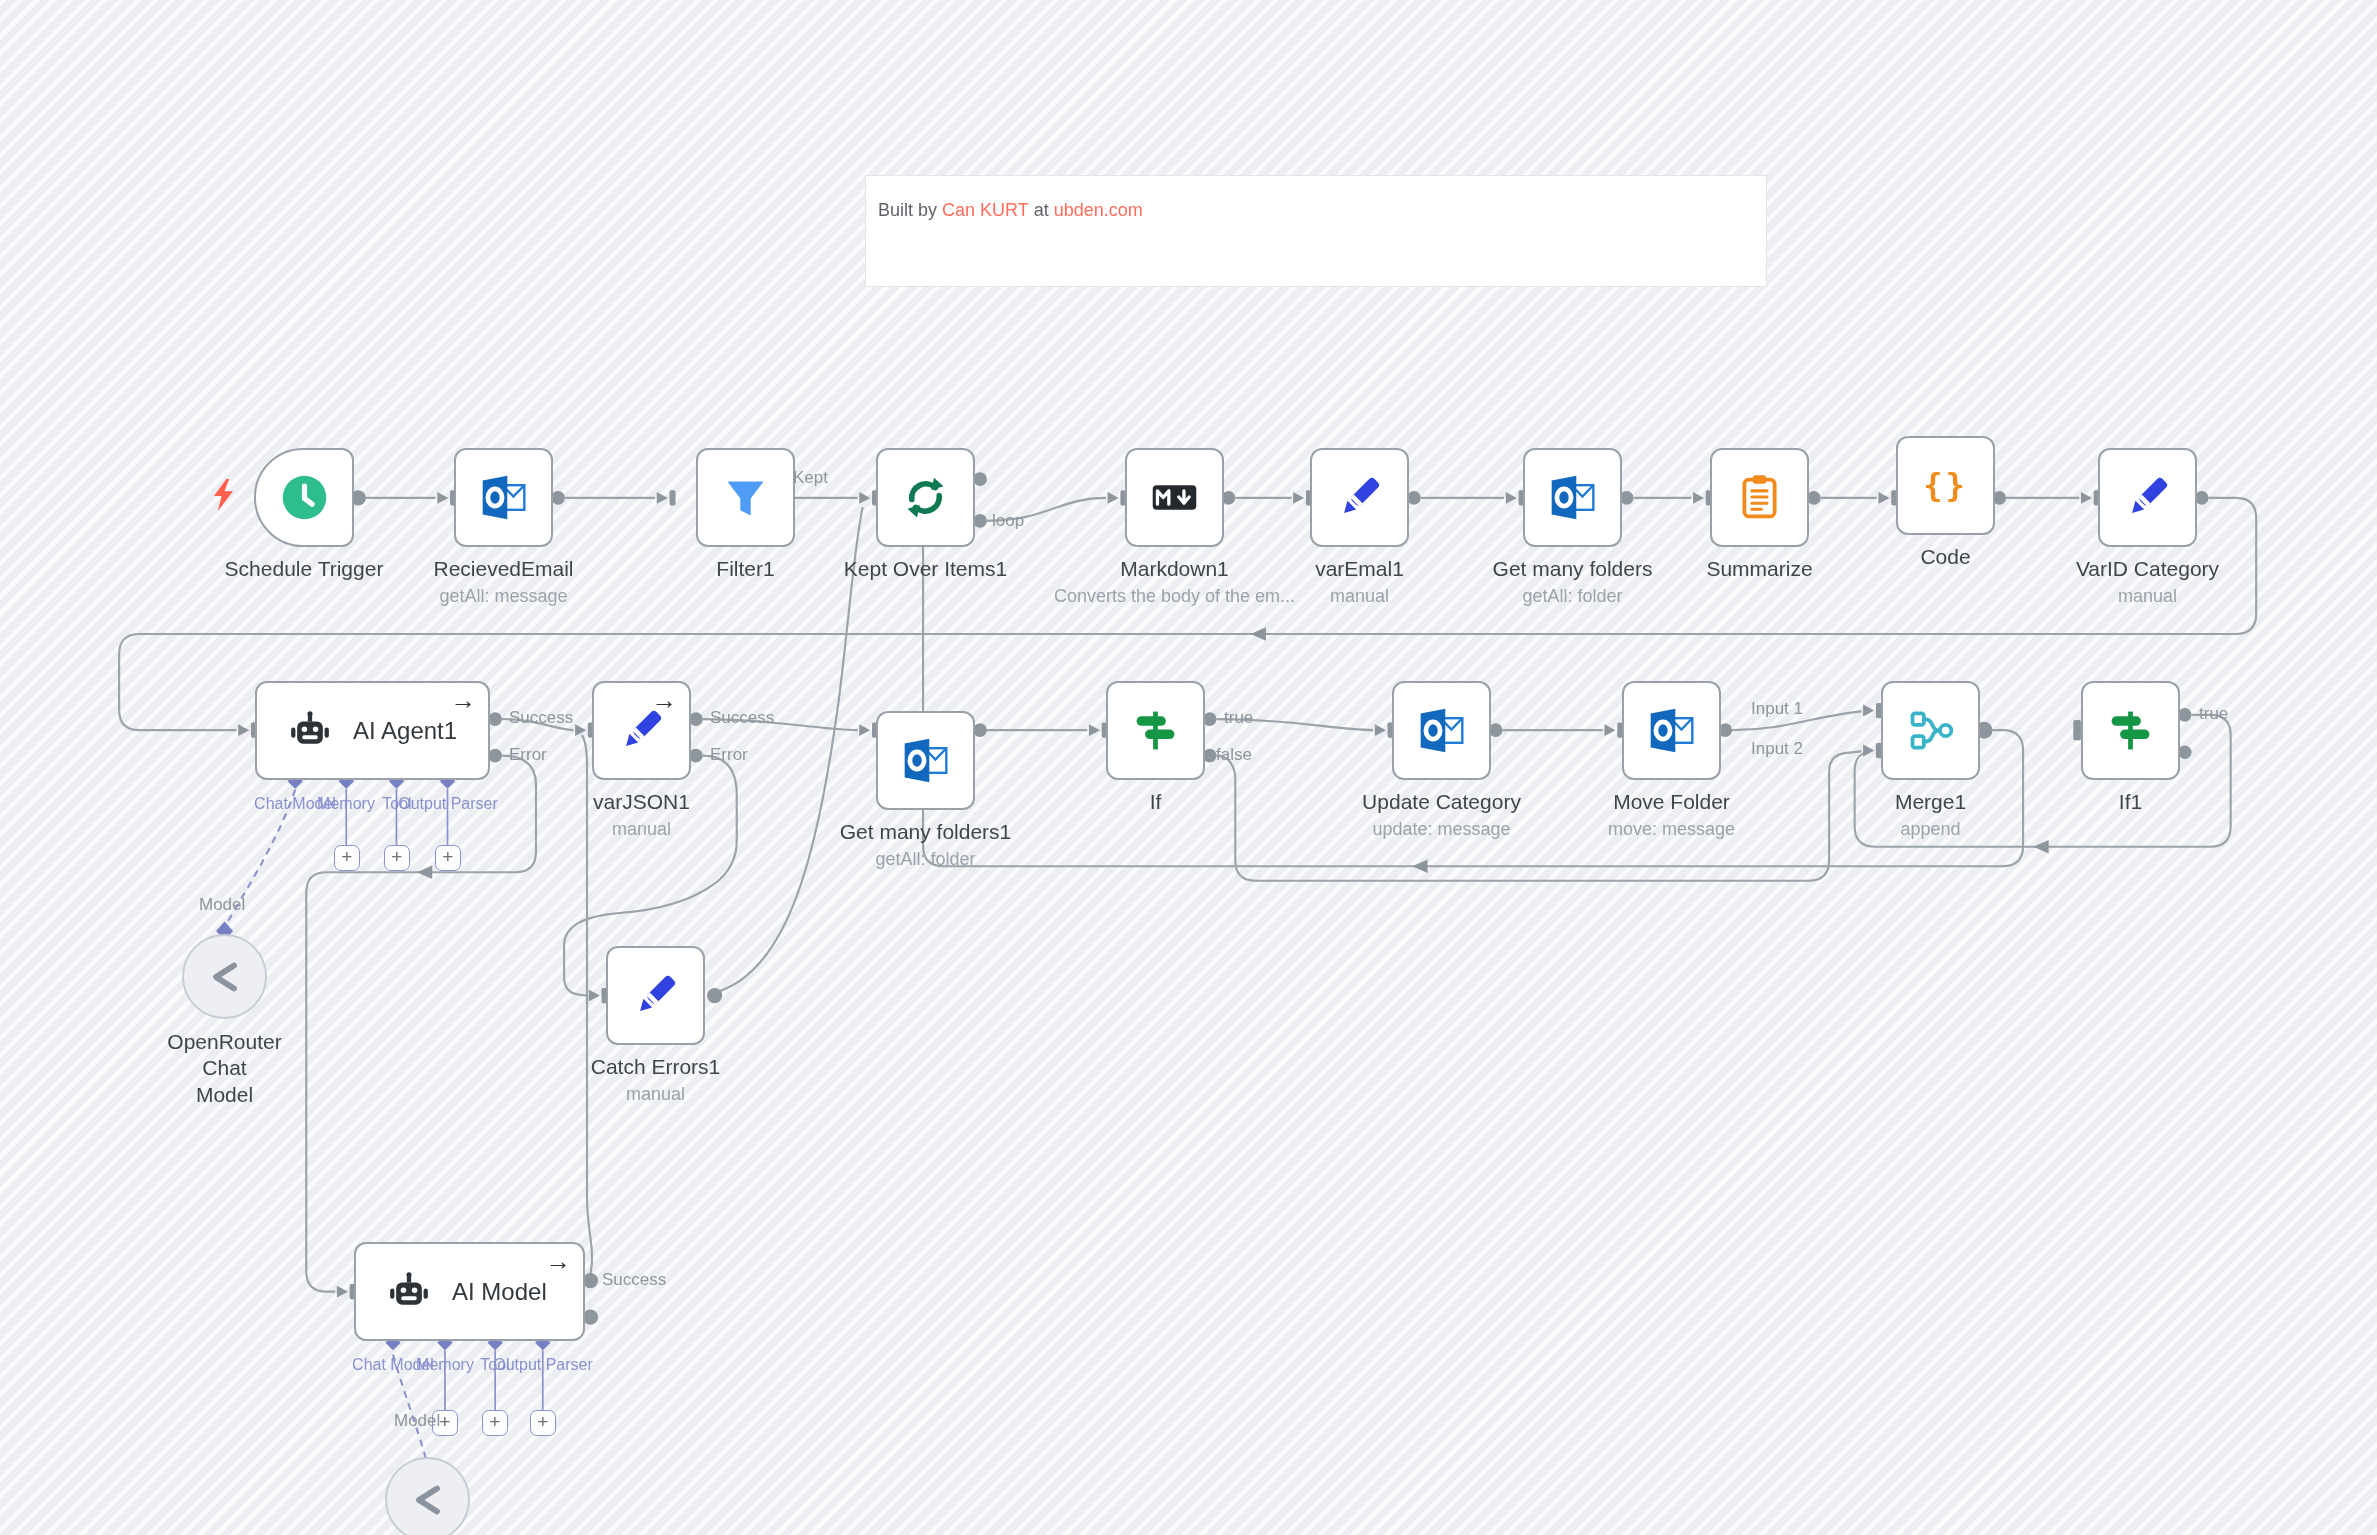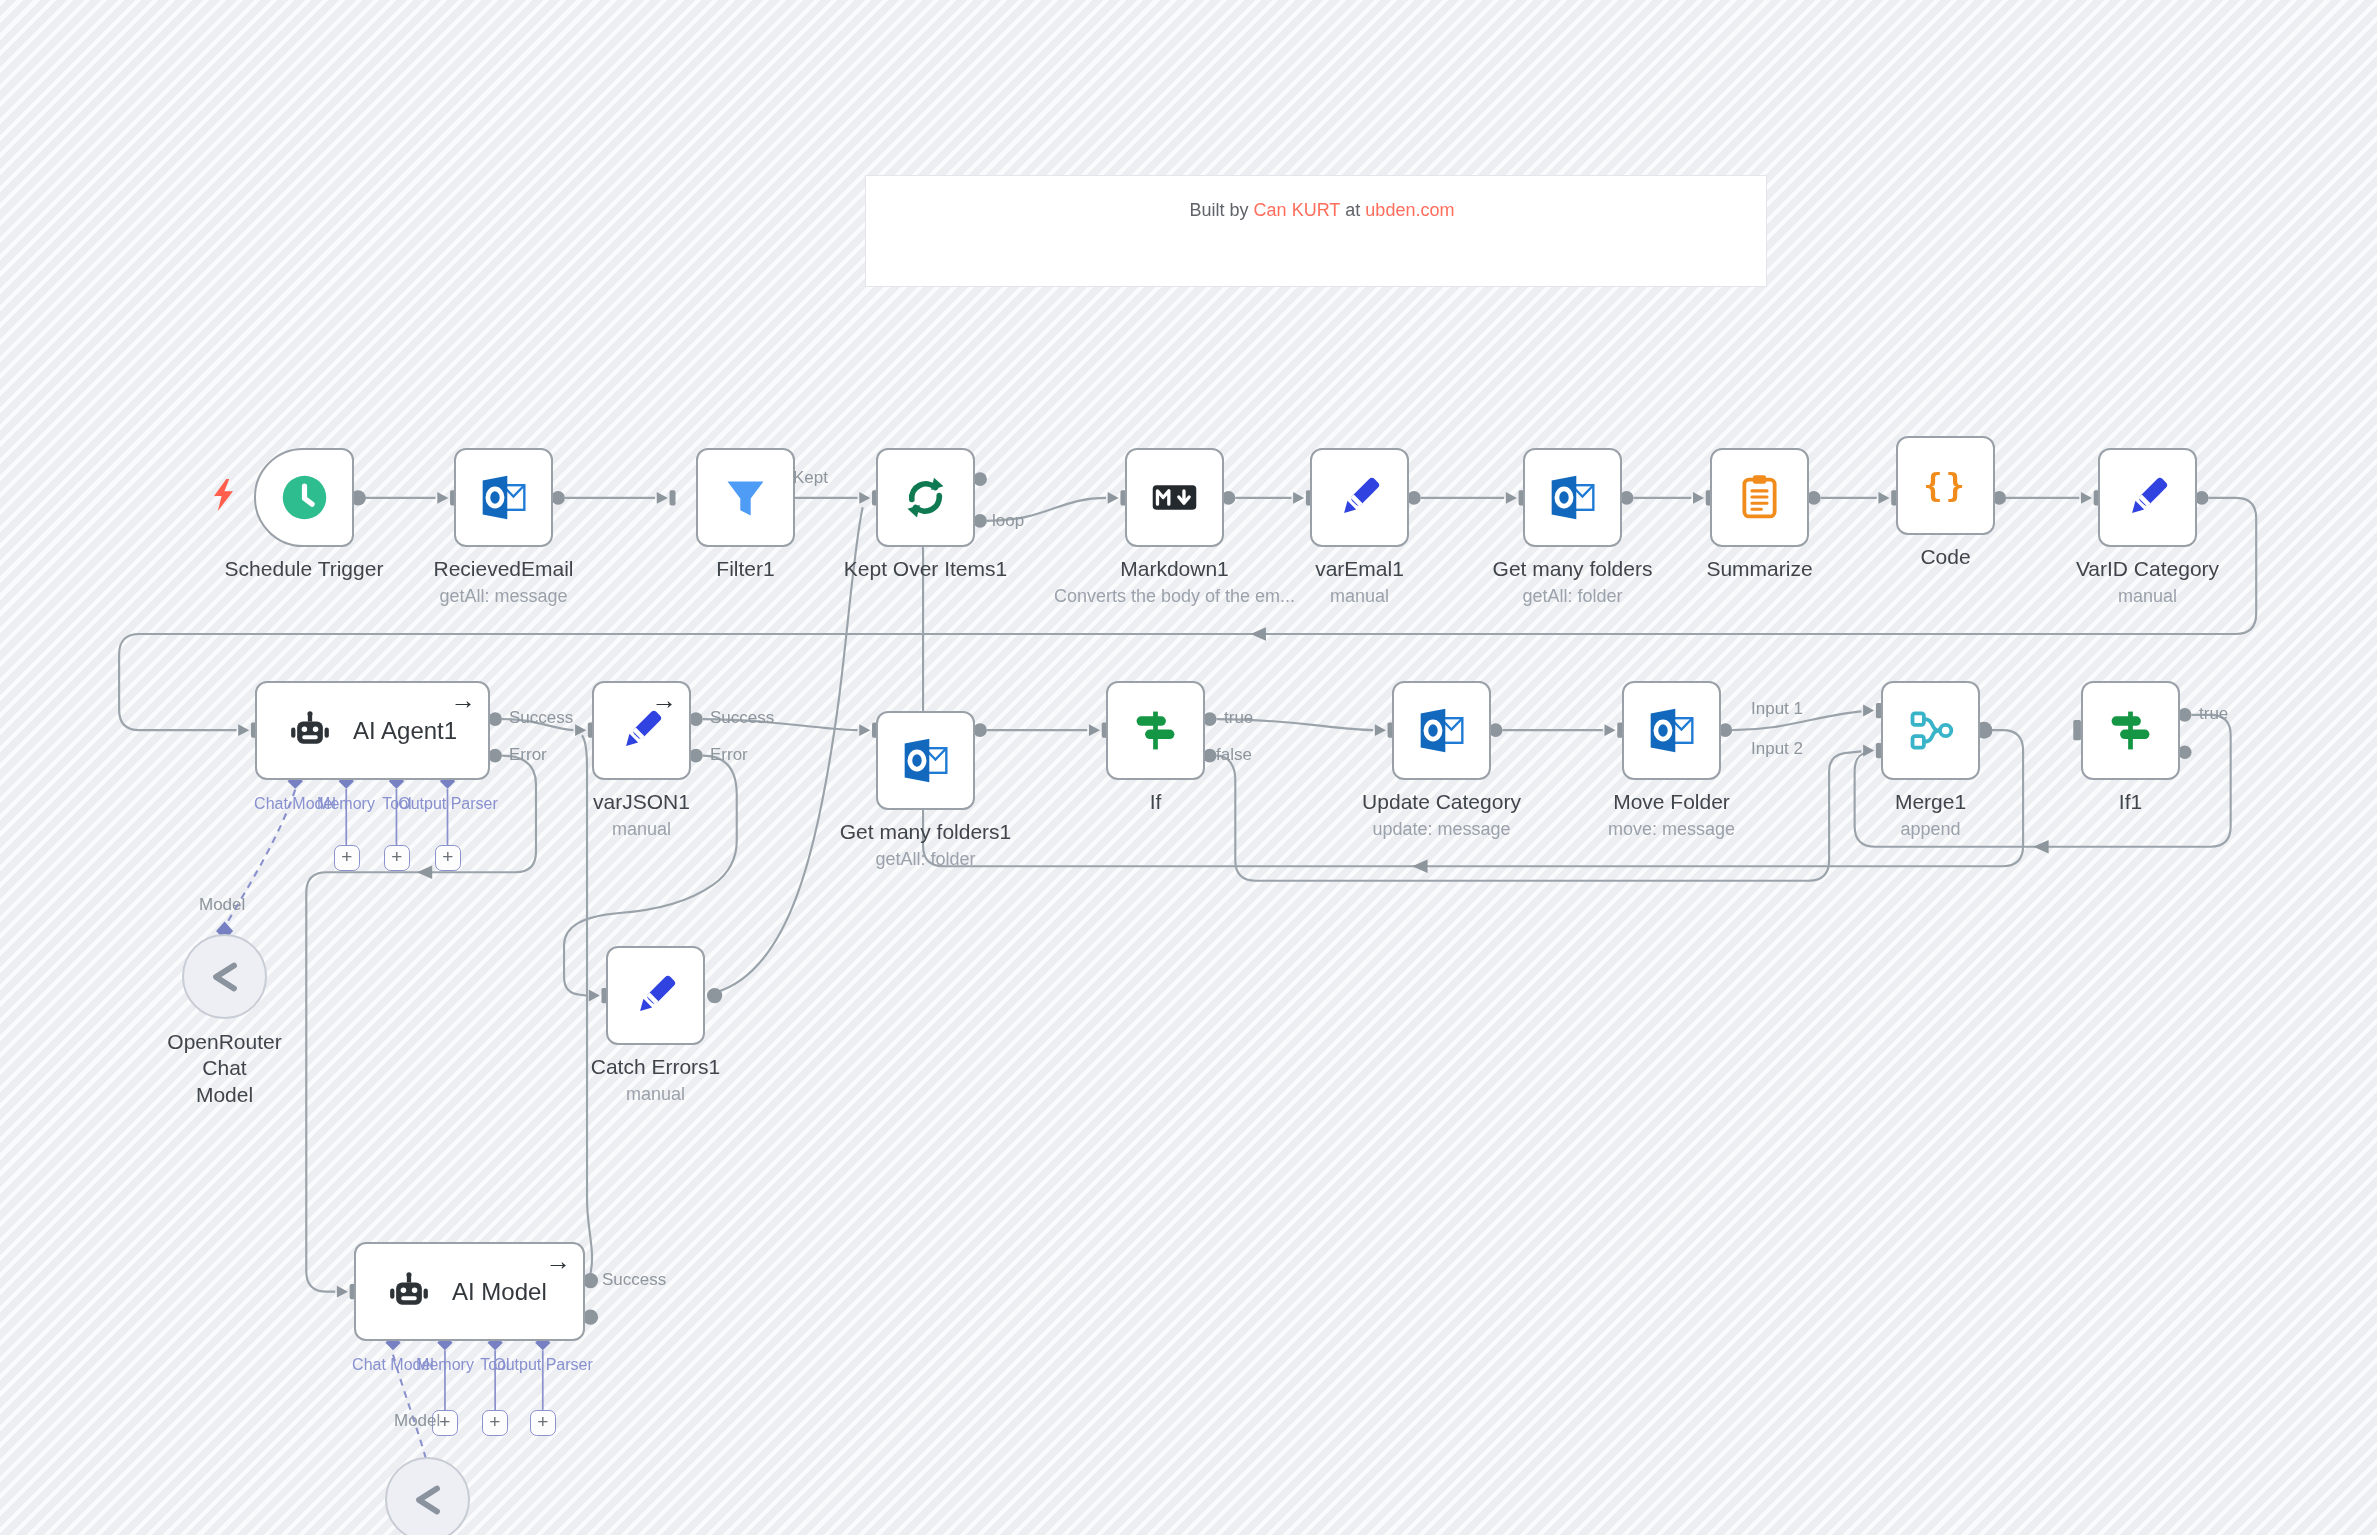--- a/index.html
+++ b/index.html
@@ -42,21 +42,21 @@
   .portlabel{
     position:absolute;z-index:3;font-size:16px;color:#8890cf;
     transform:translateX(-50%);white-space:nowrap;
   }
   .wirelabel{position:absolute;z-index:3;font-size:17px;color:#8d959d;white-space:nowrap;}
   .title-card{
     position:absolute;left:865px;top:175px;width:902px;height:112px;z-index:4;
     background:#fff;border:0.9px solid #e3e5ea;box-sizing:border-box;padding:15.3px 0 0 12px;
   }
   .title-card h1{margin:0;font-size:37px;color:#3c4045;font-weight:bold;letter-spacing:-0.4px;}
-  .byline{margin-top:8.5px;font-size:18px;color:#5f6368;text-align:center;}
+  .byline{margin-top:8.5px;font-size:18px;color:#5f6368;}
   .byline .hot{color:#ff6d5c;font-weight:500;}
   .bolt{position:absolute;left:209px;top:478px;z-index:2;width:29px;height:34px;}
 </style>
 </head>
 <body>
 
 <svg width="0" height="0" style="position:absolute" aria-hidden="true">
   <defs>
     <symbol id="icon-clock" viewBox="0 0 56 56">
       <circle cx="28" cy="28" r="23" fill="#2ebd8e"></circle>

